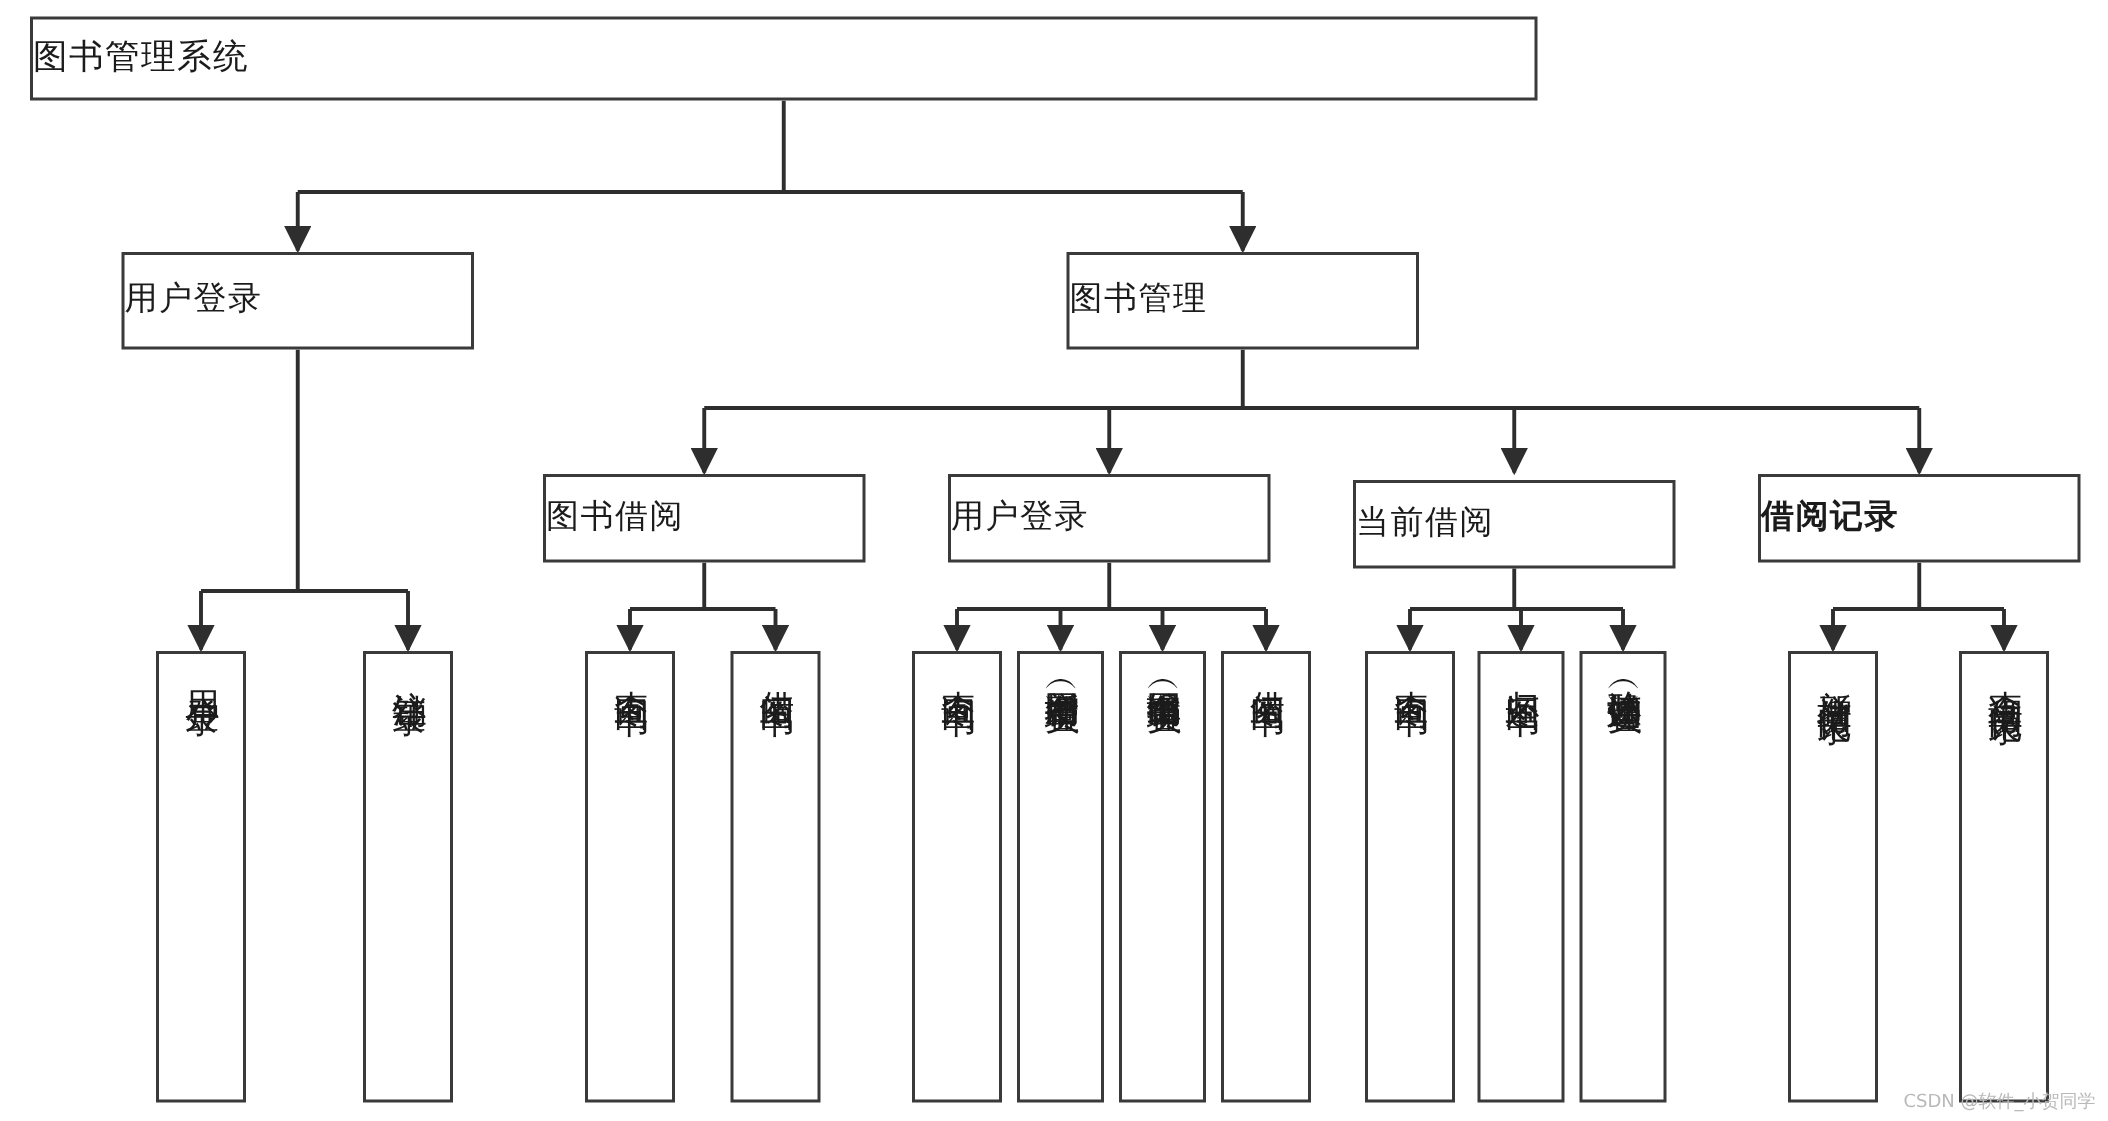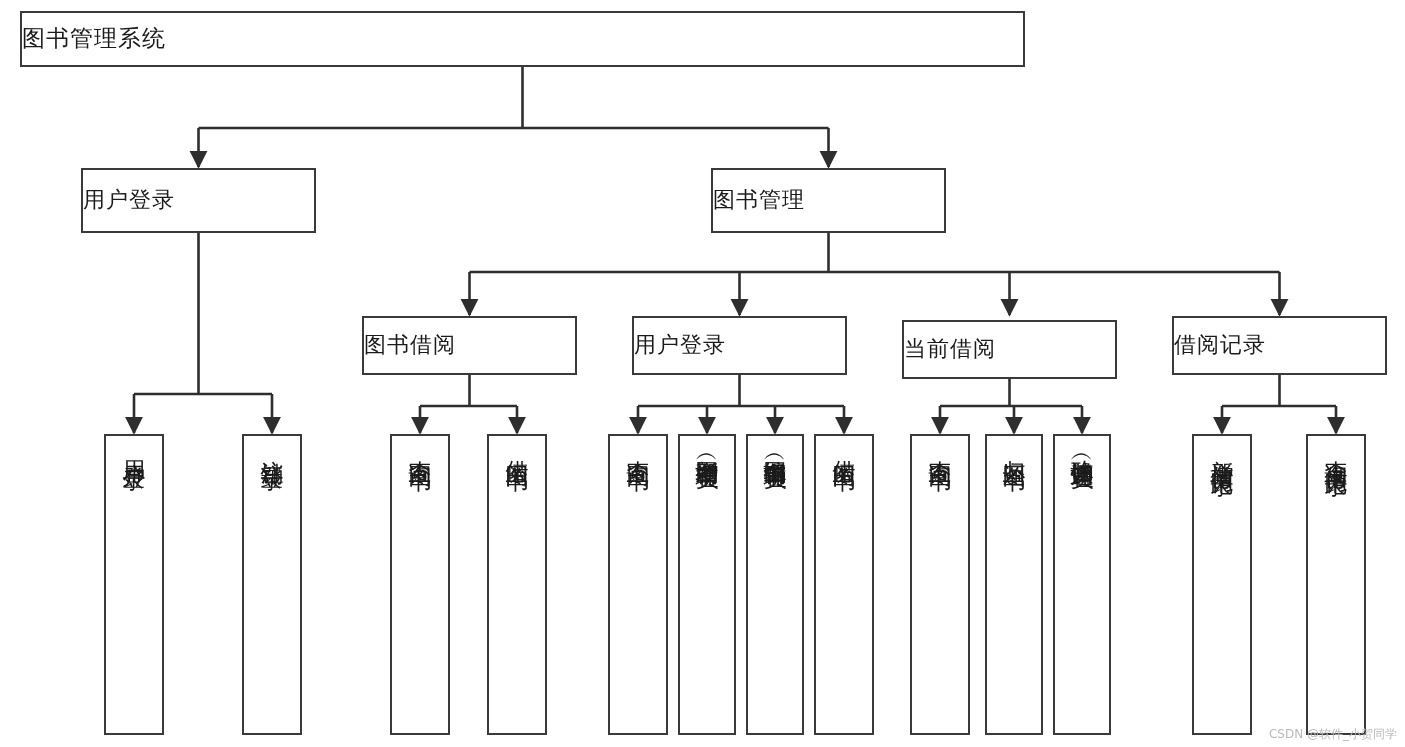--- a/index.html
+++ b/index.html
@@ -137,21 +137,21 @@
       </div>
       <div class="node horiz lvl3" style="left: 362px; top: 316px; width: 215px; height: 59px;">
         <span class="label">图书借阅</span>
       </div>
       <div class="node horiz lvl3" style="left: 632px; top: 316px; width: 215px; height: 59px;">
         <span class="label">用户登录</span>
       </div>
       <div class="node horiz lvl3" style="left: 902px; top: 320px; width: 215px; height: 59px;">
         <span class="label">当前借阅</span>
       </div>
-      <div class="node horiz lvl3" style="left: 1172px; top: 316px; width: 215px; height: 59px;">
+      <div class="node horiz lvl3" style="left: 1172px; top: 316px; width: 215px; height: 59px; font-weight: bold;">
         <span class="label">借阅记录</span>
       </div>
       <div class="node vert lvl4" style="left: 104px; top: 434px; width: 60px; height: 301px;">
         <span class="label">用户登录</span>
       </div>
       <div class="node vert lvl4" style="left: 242px; top: 434px; width: 60px; height: 301px;">
         <span class="label">注销登录</span>
       </div>
       <div class="node vert lvl4" style="left: 390px; top: 434px; width: 60px; height: 301px;">
         <span class="label">查询图书</span>

